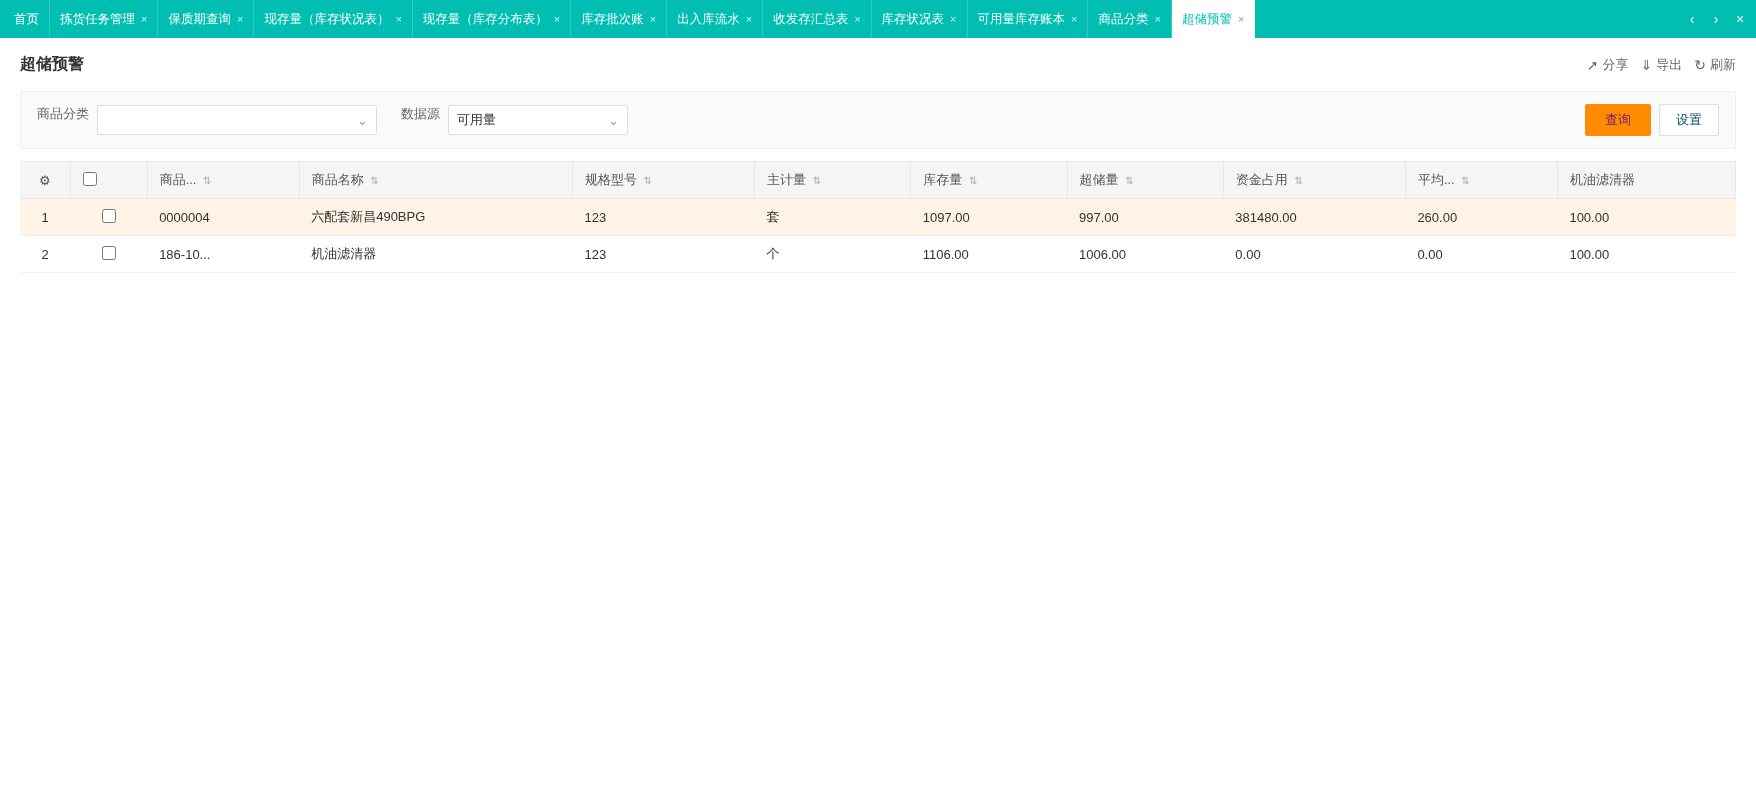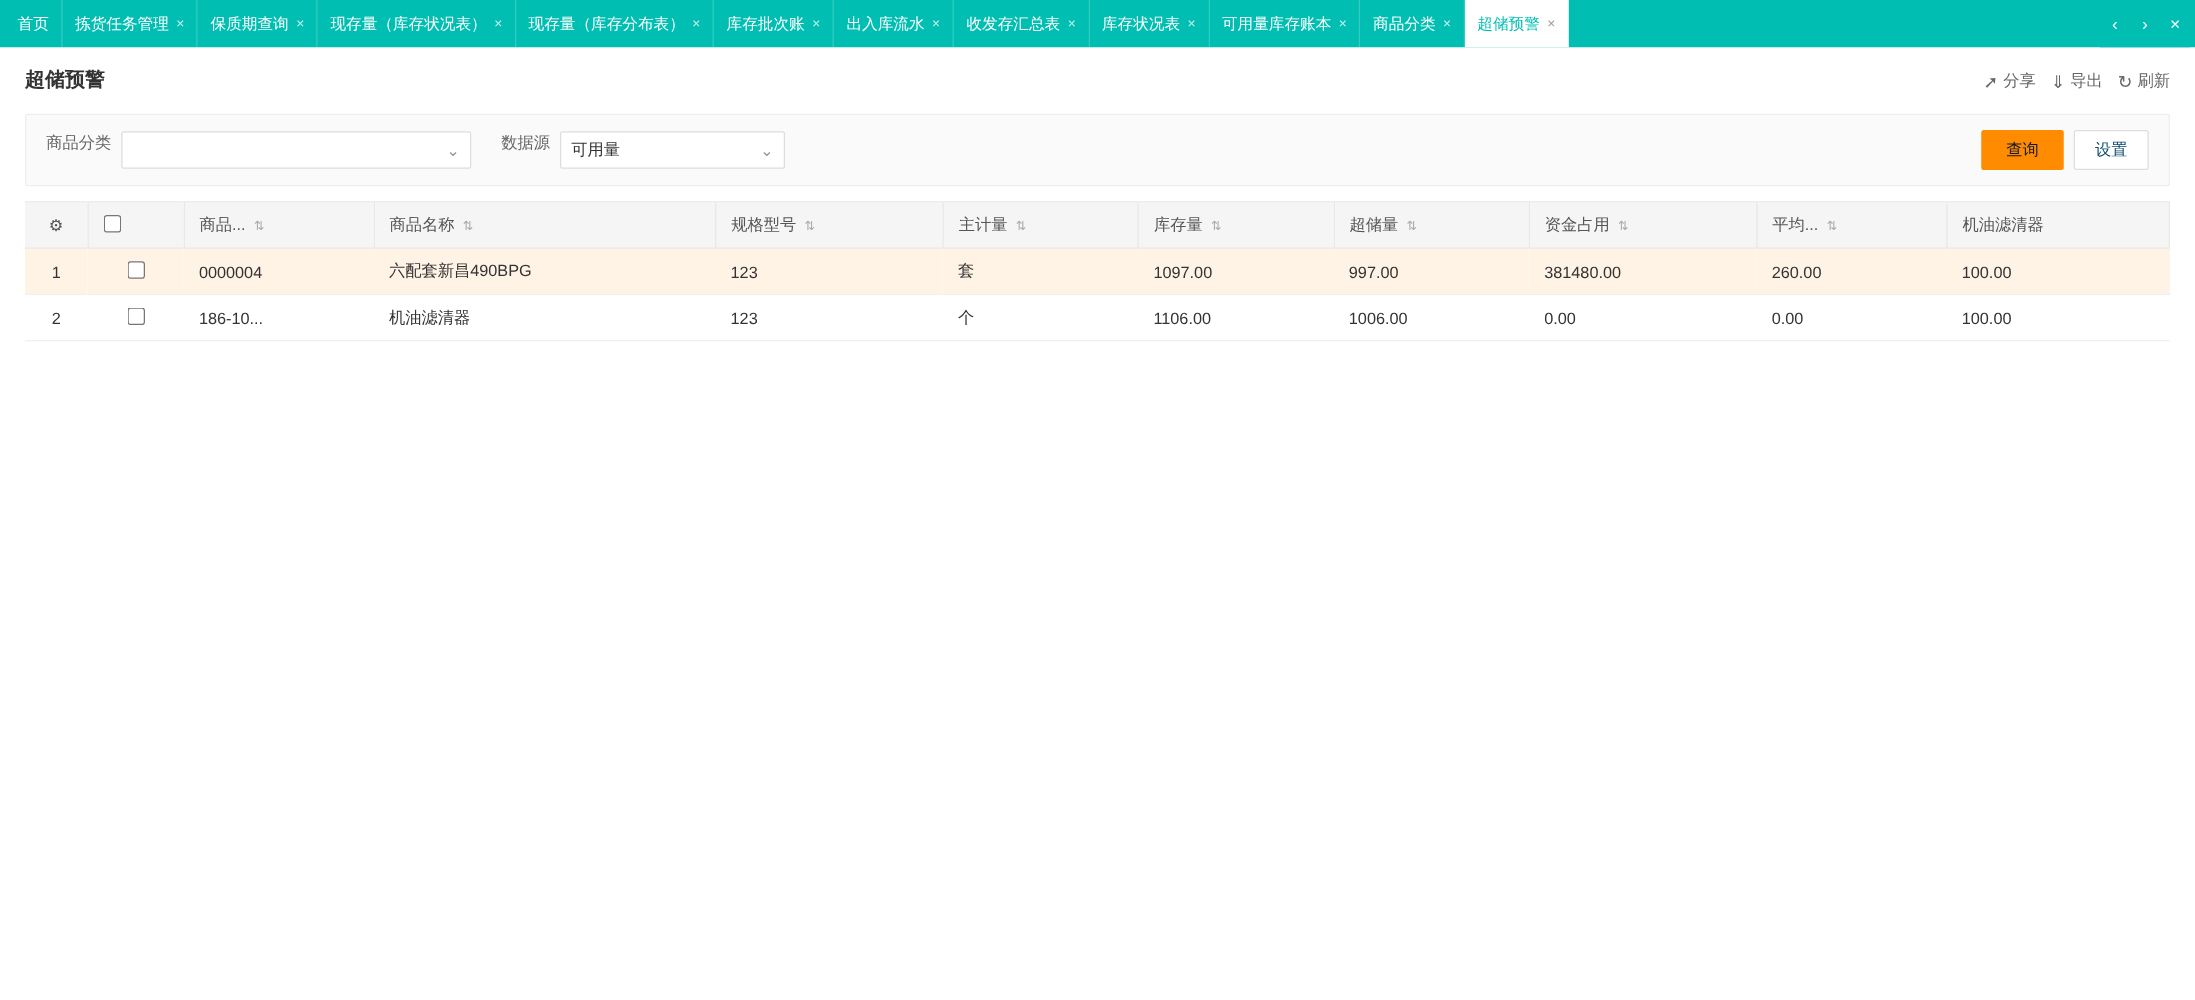--- a/index.html
+++ b/index.html
@@ -134,21 +134,21 @@
     .filter-select-sm {
       width: 180px;
     }
     .filter-buttons {
       display: flex;
       gap: 8px;
       margin-left: auto;
     }
     .btn-query {
       background: #ff8c00;
-      color: #0f172a;
+      color: #701a75;
       border: none;
       border-radius: 2px;
       padding: 6px 20px;
       cursor: pointer;
       font-size: 13px;
     }
     .btn-settings {
       background: #fff;
       color: #0c4a6e;
       border: 1px solid #ddd;

